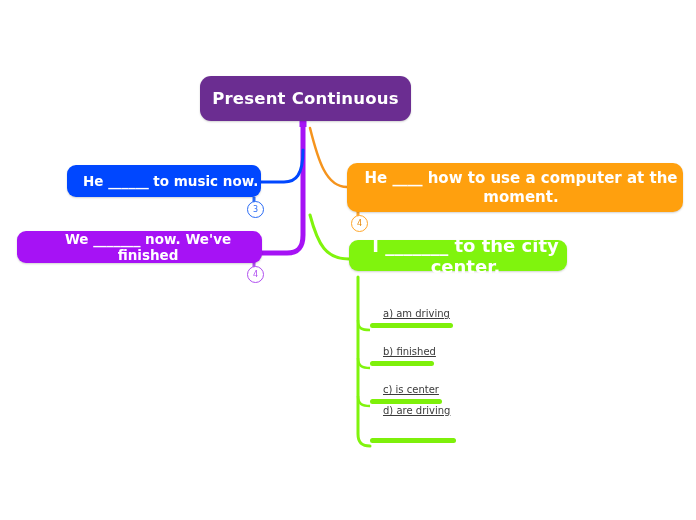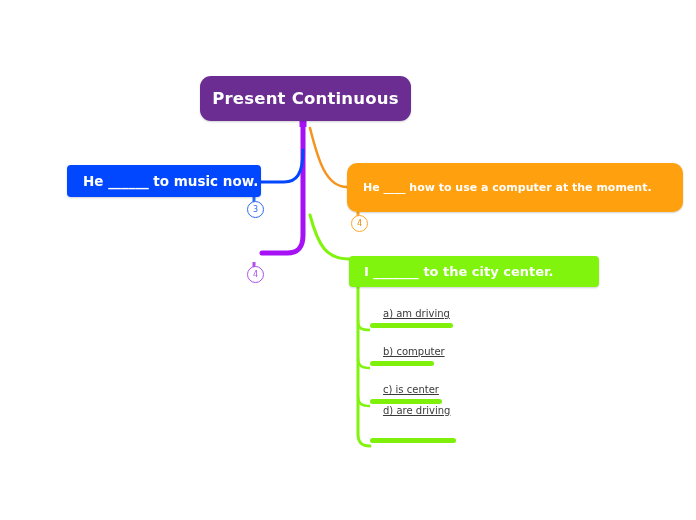--- a/index.html
+++ b/index.html
@@ -23,21 +23,21 @@
     position: absolute;
     left: 0;
     top: 0;
     width: 696px;
     height: 520px;
     pointer-events: none;
   }
   .node {
     position: absolute;
     box-sizing: border-box;
-    border-radius: 4px;
+    border-radius: 9px;
     color: #ffffff;
     font-weight: bold;
     display: flex;
     align-items: center;
     box-shadow: 0 1px 2px rgba(0,0,0,0.18);
   }
   .node-root {
     left: 200px;
     top: 76px;
     width: 211px;
@@ -56,41 +56,41 @@
     background: #0047ff;
     font-size: 13.5px;
     padding-left: 16px;
   }
   .node-orange {
     left: 347px;
     top: 163px;
     width: 336px;
     height: 49px;
     background: #ffa00e;
-    font-size: 11px;
+    font-size: 15px;
     line-height: 1.25;
     padding: 0 4px 0 16px;
     border-radius: 10px;
   }
   .node-violet {
     left: 17px;
     top: 231px;
     width: 245px;
     height: 32px;
     background: #a612f5;
     font-size: 13.5px;
     padding-left: 17px;
   }
   .node-green {
     left: 349px;
-    top: 256px;
-    width: 250px;
+    top: 240px;
+    width: 218px;
     height: 31px;
     background: #80f40d;
-    font-size: 13px;
+    font-size: 18px;
     padding-left: 15px;
   }
   .badge {
     position: absolute;
     width: 15px;
     height: 15px;
     border-radius: 50%;
     border: 1px solid #888;
     background: #ffffff;
     font-size: 8px;
@@ -151,33 +151,36 @@
   </div>
 
   <div class="node node-blue">
     <span>He ______ to music now.</span>
   </div>
 
   <div class="node node-orange">
     <span>He ____ how to use a computer at the moment.</span>
   </div>
 
+  <div class="node node-violet">
+    <span>We _______ now. We've finished</span>
+  </div>
 
   <div class="node node-green">
     <span>I _______ to the city center.</span>
   </div>
 
   <div class="badge badge-blue">3</div>
   <div class="badge badge-orange">4</div>
   <div class="badge badge-violet">4</div>
 
   <div class="opt" style="top:308px">a) am driving</div>
   <div class="opt-bar" style="left:370px; top:323px; width:83px"></div>
 
-  <div class="opt" style="top:346px">b) computer</div>
+  <div class="opt" style="top:346px">b) finished</div>
   <div class="opt-bar" style="left:370px; top:361px; width:64px"></div>
 
   <div class="opt" style="top:384px">c) is center</div>
   <div class="opt-bar" style="left:370px; top:399px; width:72px"></div>
 
   <div class="opt" style="top:405px">d) are driving</div>
   <div class="opt-bar" style="left:370px; top:438px; width:86px"></div>
 
 </div>
 

